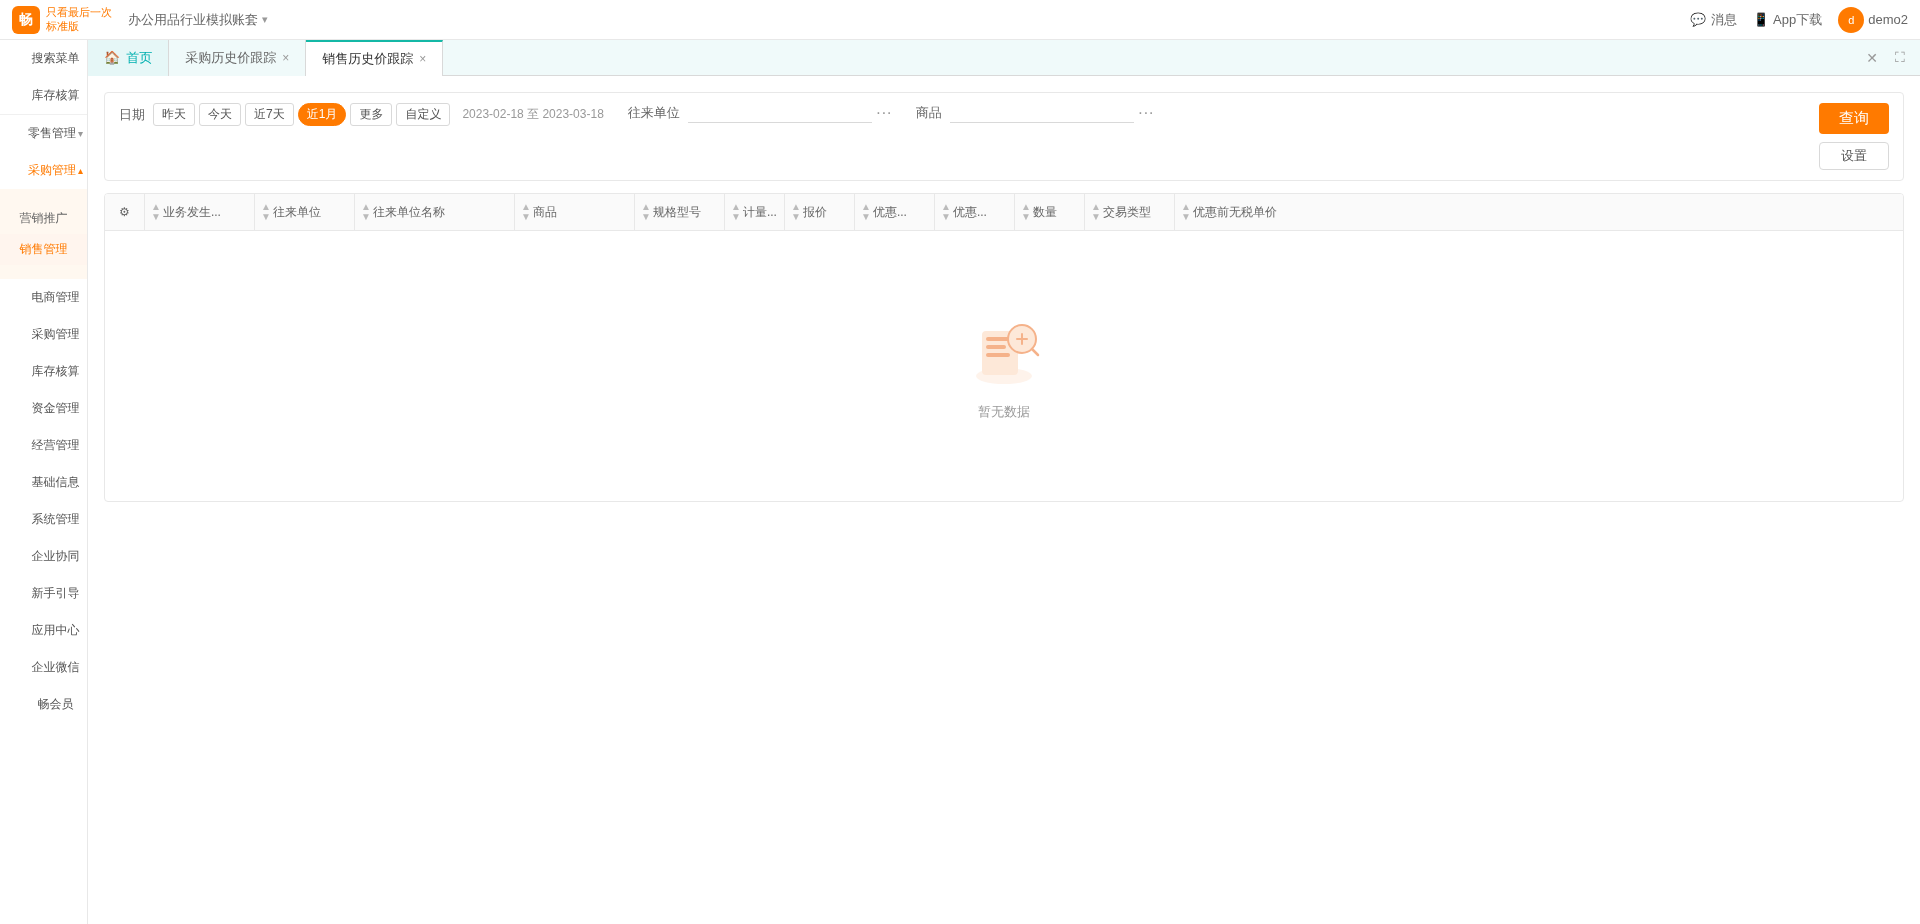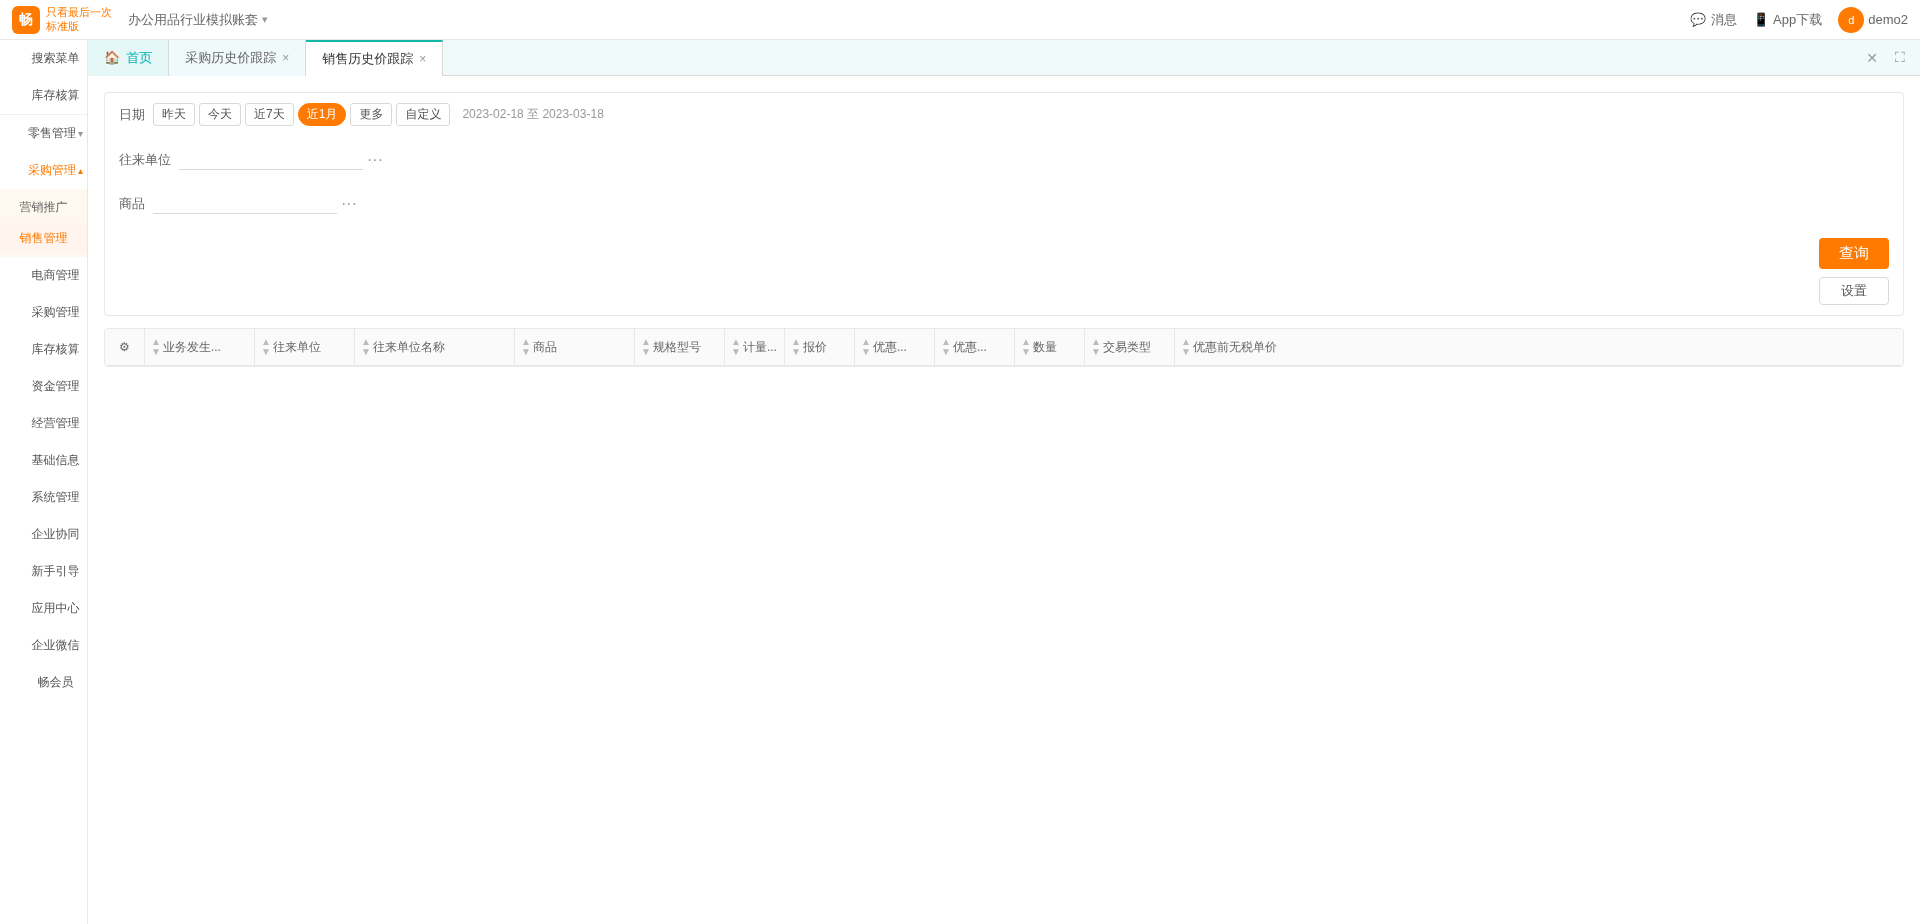--- a/index.html
+++ b/index.html
@@ -17,21 +17,21 @@
     .topbar-right-item { display: flex; align-items: center; gap: 4px; cursor: pointer; }
     .avatar { width: 26px; height: 26px; background: #ff7a00; border-radius: 50%; display: flex; align-items: center; justify-content: center; color: white; font-size: 11px; }
 
     
     .main-layout { display: flex; flex: 1; overflow: hidden; }
 
     
     .sidebar { width: 88px; background: #fff; border-right: 1px solid #e8e8e8; display: flex; flex-direction: column; flex-shrink: 0; overflow-y: auto; }
     .sidebar-item { padding: 10px 4px; text-align: center; cursor: pointer; color: #555; font-size: 12px; white-space: nowrap; border-bottom: none; margin-left: 24px; }
     .sidebar-item.has-arrow { display: flex; align-items: center; justify-content: center; gap: 2px; text-align: center; }
-    .sidebar-sub { background: #fff8f0; padding: 3px 0; }
+    .sidebar-sub { background: #fff8f0; padding: 14px 0; }
     .sidebar-sub-item { padding: 7px 12px; font-size: 12px; color: #666; cursor: pointer; text-align: center; }
     .sidebar-divider { height: 1px; background: #f0f0f0; }
 
     
     .tabs-bar { height: 36px; background: #f0fafa; display: flex; align-items: center; padding: 0; flex-shrink: 0; border-bottom: 1px solid #d9d9d9; }
     .tab { height: 36px; padding: 0 16px; display: flex; align-items: center; gap: 6px; cursor: pointer; font-size: 13px; color: #555; border-right: 1px solid #d9d9d9; }
     .tab.home { background: #e6f7f7; color: #00b0b0; border-right: 1px solid #d9d9d9; }
     .tab.active { background: #fff; color: #333; border-top: 2px solid #14b8a6; }
     .tab.inactive { background: #f0fafa; color: #666; }
     .tab-close { color: #999; font-size: 12px; cursor: pointer; }
@@ -44,21 +44,21 @@
 
     
     .page-title-bar { display: flex; align-items: center; justify-content: space-between; margin-bottom: 14px; }
     .page-title { font-size: 16px; font-weight: bold; color: #333; }
     .page-actions { display: flex; align-items: center; gap: 12px; }
     .page-action { display: flex; align-items: center; gap: 4px; color: #666; font-size: 13px; cursor: pointer; }
     .checkbox-label { display: flex; align-items: center; gap: 4px; font-size: 13px; color: #555; cursor: pointer; }
     .checkbox-checked { width: 14px; height: 14px; background: #00bfbf; border-radius: 2px; display: flex; align-items: center; justify-content: center; color: white; font-size: 10px; }
 
     
-    .filter-bar { background: #fff; padding: 10px 14px; border: 1px solid #e8e8e8; border-radius: 4px; margin-bottom: 12px; display: flex; align-items: flex-start; gap: 24px; flex-wrap: wrap; flex-direction: column; }
+    .filter-bar { background: #fff; padding: 10px 14px; border: 1px solid #e8e8e8; border-radius: 4px; margin-bottom: 12px; display: flex; align-items: flex-start; gap: 24px; flex-wrap: wrap; }
     .filter-group { display: flex; align-items: center; gap: 8px; }
     .filter-label { color: #666; font-size: 13px; white-space: nowrap; }
     .date-btns { display: flex; align-items: center; gap: 4px; }
     .date-btn { padding: 2px 8px; border: 1px solid #d9d9d9; border-radius: 3px; cursor: pointer; font-size: 12px; color: #555; background: #fff; }
     .date-btn.active { background: #ff7a00; color: #fff; border-color: #ff7a00; border-radius: 12px; }
     .date-range { font-size: 12px; color: #999; margin-left: 4px; }
     .filter-input-area { display: flex; align-items: center; gap: 4px; }
     .filter-input { border: none; border-bottom: 1px solid #d9d9d9; outline: none; padding: 2px 4px; font-size: 13px; color: #333; min-width: 180px; background: transparent; }
     .filter-dots { color: #999; font-size: 16px; cursor: pointer; }
     .filter-actions { margin-left: auto; display: flex; gap: 8px; align-items: center; }
@@ -339,18 +339,34 @@
             </div>
             <div class="th col-pretax">
               <div class="sort-icon">
                   <span>▲</span>
                   <span>▼</span>
                 </div>
               <span>优惠前无税单价</span>
             </div>
           </div>
 
+          <div class="empty-state">
+            <div class="empty-icon">
+              <svg width="80" height="80" viewBox="0 0 80 80" xmlns="http://www.w3.org/2000/svg">
+                <ellipse cx="40" cy="65" rx="28" ry="8" fill="#fde8d8" opacity="0.5"></ellipse>
+                <rect x="18" y="20" width="36" height="44" rx="4" fill="#fde8d8"></rect>
+                <rect x="22" y="26" width="28" height="4" rx="2" fill="#f5b28a"></rect>
+                <rect x="22" y="34" width="20" height="4" rx="2" fill="#f5b28a"></rect>
+                <rect x="22" y="42" width="24" height="4" rx="2" fill="#f5b28a"></rect>
+                <circle cx="58" cy="28" r="14" fill="#fde8d8" stroke="#f5b28a" stroke-width="2"></circle>
+                <line x1="53" y1="28" x2="63" y2="28" stroke="#f5b28a" stroke-width="2" stroke-linecap="round"></line>
+                <line x1="58" y1="23" x2="58" y2="33" stroke="#f5b28a" stroke-width="2" stroke-linecap="round"></line>
+                <line x1="68" y1="38" x2="74" y2="44" stroke="#f5b28a" stroke-width="2.5" stroke-linecap="round"></line>
+              </svg>
+            </div>
+            <div class="empty-text">暂无数据</div>
+          </div>
         </div>
 
       </div>
     </div>
   </div>
 </div>
 
 </body></html>

